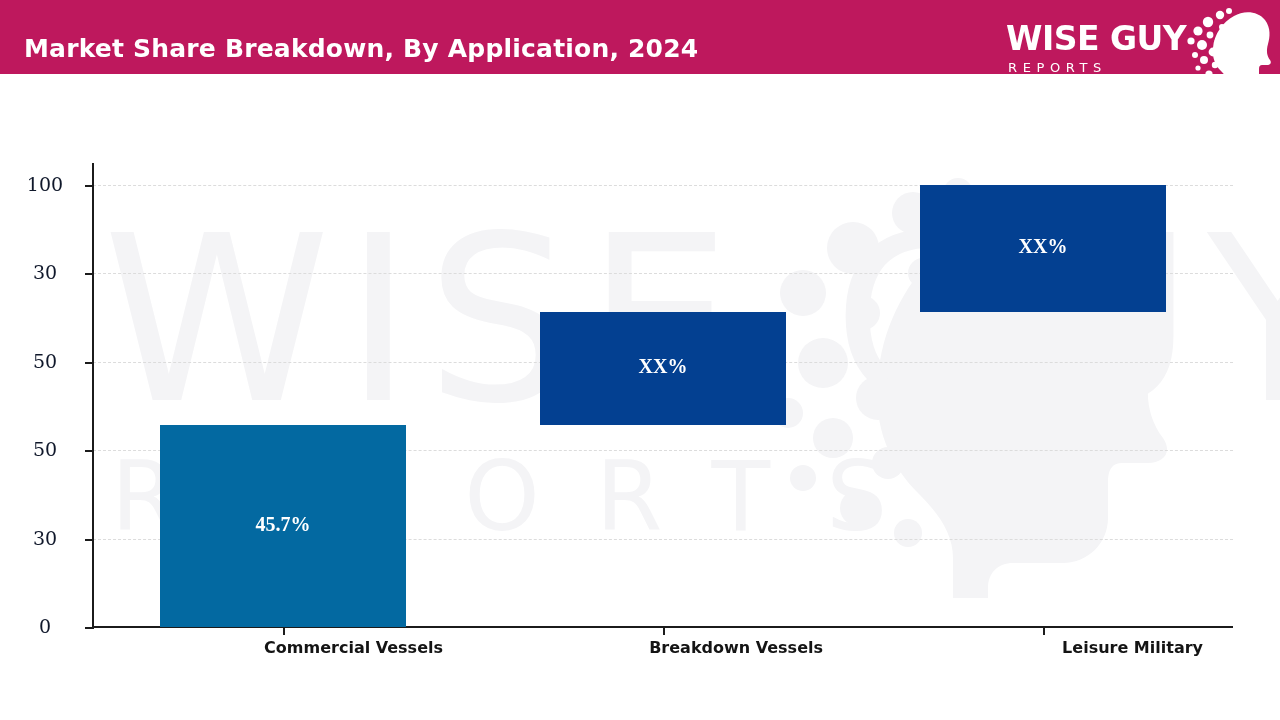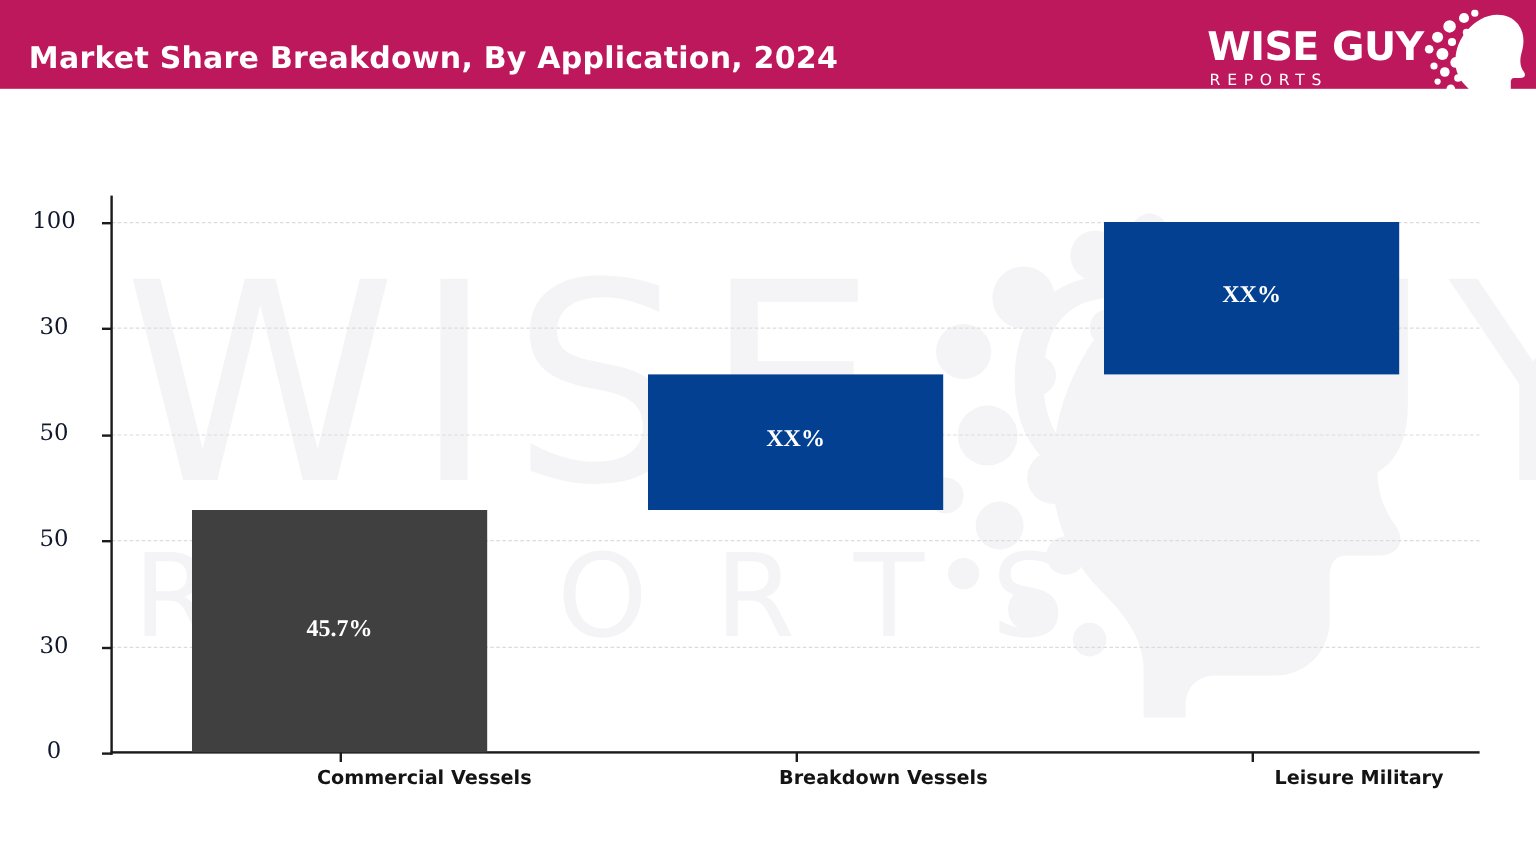--- a/index.html
+++ b/index.html
@@ -265,21 +265,21 @@
       <div class="y-tick-label-wrap" style="top: 163.4px;">
         <div class="y-tick-label">30</div>
       </div>
       <div class="y-tick-mark" style="top: 85px;"></div>
       <div class="y-tick-label-wrap" style="top: 75px;">
         <div class="y-tick-label">100</div>
       </div>
     </div>
 
   <div id="bars">
-      <div class="bar" style="left: 160px; top: 325.006px; width: 246px; height: 201.994px; background: #404040;">
+      <div class="bar" style="left: 160px; top: 325.006px; width: 246px; height: 201.994px; background: #0369a1;">
         <div class="bar-value" style="top: 87.997px; color: rgb(255, 255, 255);">45.7%</div>
       </div>
       <div class="bar" style="left: 540px; top: 211.854px; width: 246px; height: 113.152px; background: rgb(3, 64, 145);">
         <div class="bar-value" style="top: 43.576px; color: rgb(255, 255, 255);">XX%</div>
       </div>
       <div class="bar" style="left: 920px; top: 85px; width: 246px; height: 126.854px; background: rgb(3, 64, 145);">
         <div class="bar-value" style="top: 50.427px; color: rgb(255, 255, 255);">XX%</div>
       </div>
     </div>
 

